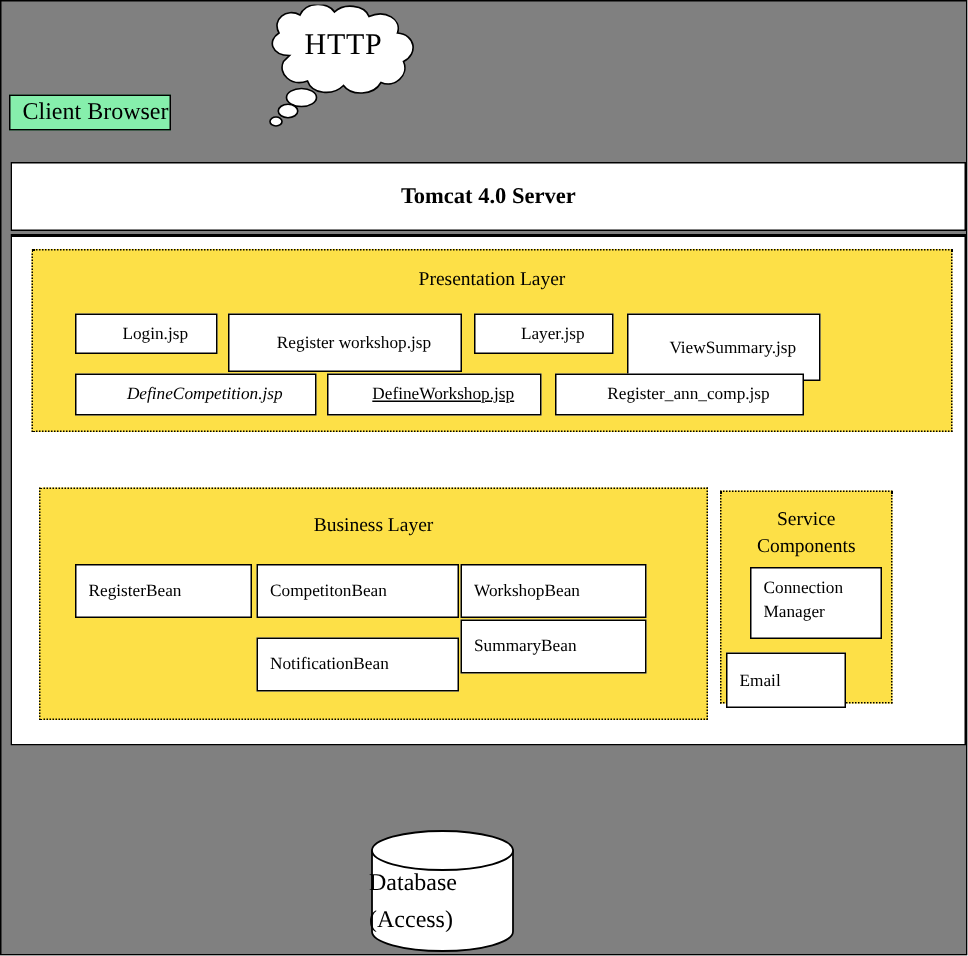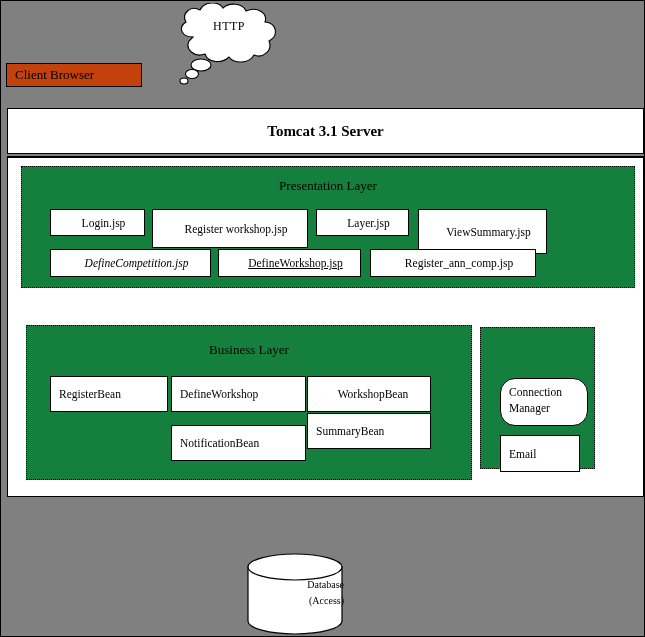--- a/index.html
+++ b/index.html
@@ -16,48 +16,48 @@
     font-family: "Liberation Serif", "DejaVu Serif", serif;
     border: 1px solid #000;
     box-sizing: border-box;
   }
 
   
   .client-browser {
     position: absolute;
     left: 5px;
     top: 62px;
-    width: 136px;
+    width: 108px;
     height: 24px;
-    background: #c2410c;
+    background: #86efac;
     border: 1px solid #000;
     box-sizing: border-box;
     display: flex;
     align-items: center;
     padding-left: 8px;
-    font-size: 13px;
+    font-size: 16px;
     color: #000;
   }
 
   
   .cloud-wrap {
     position: absolute;
     left: 170px;
     top: 2px;
     width: 116px;
     height: 88px;
   }
   .cloud-svg { display: block; }
   .cloud-label {
     position: absolute;
     left: 0;
     top: 16px;
     width: 116px;
     text-align: center;
-    font-size: 12px;
+    font-size: 20px;
     color: #000;
     letter-spacing: 0.5px;
   }
 
   
   .tomcat-header {
     position: absolute;
     left: 6px;
     top: 107px;
     width: 637px;
@@ -83,21 +83,21 @@
     background: #ffffff;
     border: 1px solid #000;
     border-top: 2px solid #000;
     box-sizing: border-box;
   }
 
   
   .layer-box {
     position: absolute;
     border: 1px dotted #000;
-    background: #15803d;
+    background: #fde047;
     box-sizing: border-box;
   }
   .layer-title {
     position: absolute;
     left: 0;
     width: 100%;
     text-align: center;
     font-size: 13px;
     color: #000;
   }
@@ -122,39 +122,38 @@
     font-size: 11.5px;
     color: #000;
     padding-left: 8px;
     white-space: nowrap;
   }
   .node.center { justify-content: center; padding-left: 12px; }
   .node.two-line {
     display: block;
     padding-top: 6px;
     line-height: 1.35;
-    border-radius: 15px;
   }
 
   
   .database {
     position: absolute;
     left: 245px;
     top: 552px;
     width: 98px;
     height: 82px;
   }
   .db-svg { display: block; }
   .db-label {
     position: absolute;
     left: 0;
     top: 24px;
     width: 98px;
-    text-align: right;
-    font-size: 10px;
+    text-align: left;
+    font-size: 16px;
     color: #000;
     line-height: 1.55;
   }
 </style>
 </head>
 <body>
 
 <div id="canvas">
 
   <div class="client-browser">
@@ -177,21 +176,21 @@
                  C23 55 14 46 18 38 Z"></path>
         <ellipse cx="30" cy="62" rx="10" ry="6"></ellipse>
         <ellipse cx="21" cy="71" rx="6.5" ry="4.5"></ellipse>
         <ellipse cx="13" cy="78" rx="4" ry="3"></ellipse>
       </g>
     </svg>
     <div class="cloud-label">HTTP</div>
   </div>
 
   <div class="tomcat-header">
-    <span>Tomcat 3.1 Server</span>
+    <span>Tomcat 4.0 Server</span>
   </div>
 
   <div class="server-body">
 
     <div class="layer-box" id="presentation-layer">
       <div class="layer-title">Presentation Layer</div>
 
       <div class="node center" style="left:28px; top:42px; width:95px; height:27px;">
         <span>Login.jsp</span>
       </div>
@@ -216,42 +215,46 @@
       </div>
     </div>
 
     <div class="layer-box" id="business-layer">
       <div class="layer-title">Business Layer</div>
 
       <div class="node" style="left:23px; top:50px; width:118px; height:36px;">
         <span>RegisterBean</span>
       </div>
       <div class="node" style="left:144px; top:50px; width:135px; height:36px;">
-        <span>DefineWorkshop</span>
-      </div>
-      <div class="node" style="left:280px; top:50px; width:124px; height:36px;justify-content:center;">
+        <span>CompetitonBean</span>
+      </div>
+      <div class="node" style="left:280px; top:50px; width:124px; height:36px;">
         <span>WorkshopBean</span>
       </div>
 
       <div class="node" style="left:144px; top:99px; width:135px; height:36px;">
         <span>NotificationBean</span>
       </div>
       <div class="node" style="left:280px; top:87px; width:124px; height:36px;">
         <span>SummaryBean</span>
       </div>
     </div>
 
     <div class="layer-box" id="service-components">
+      <div class="layer-title">
+        <span>Service</span><br>
+        <span>Components</span>
+      </div>
 
       <div class="node two-line" style="left:19px; top:50px; width:88px; height:48px;">
         <span>Connection</span><br>
         <span>Manager</span>
       </div>
 
-      <div class="node" style="left:19px; top:107px; width:80px; height:37px;">
+      <div class="node" style="left:3px; top:107px; width:80px; height:37px;">
         <span>Email</span>
       </div>
     </div>
 
   </div>
 
   <div class="database">
     <svg class="db-svg" width="98" height="82" viewBox="0 0 98 82">
       <g fill="#ffffff" stroke="#000000" stroke-width="1.2">
         <path d="M2 14 L2 68 A47 13 0 0 0 96 68 L96 14 Z"></path>

